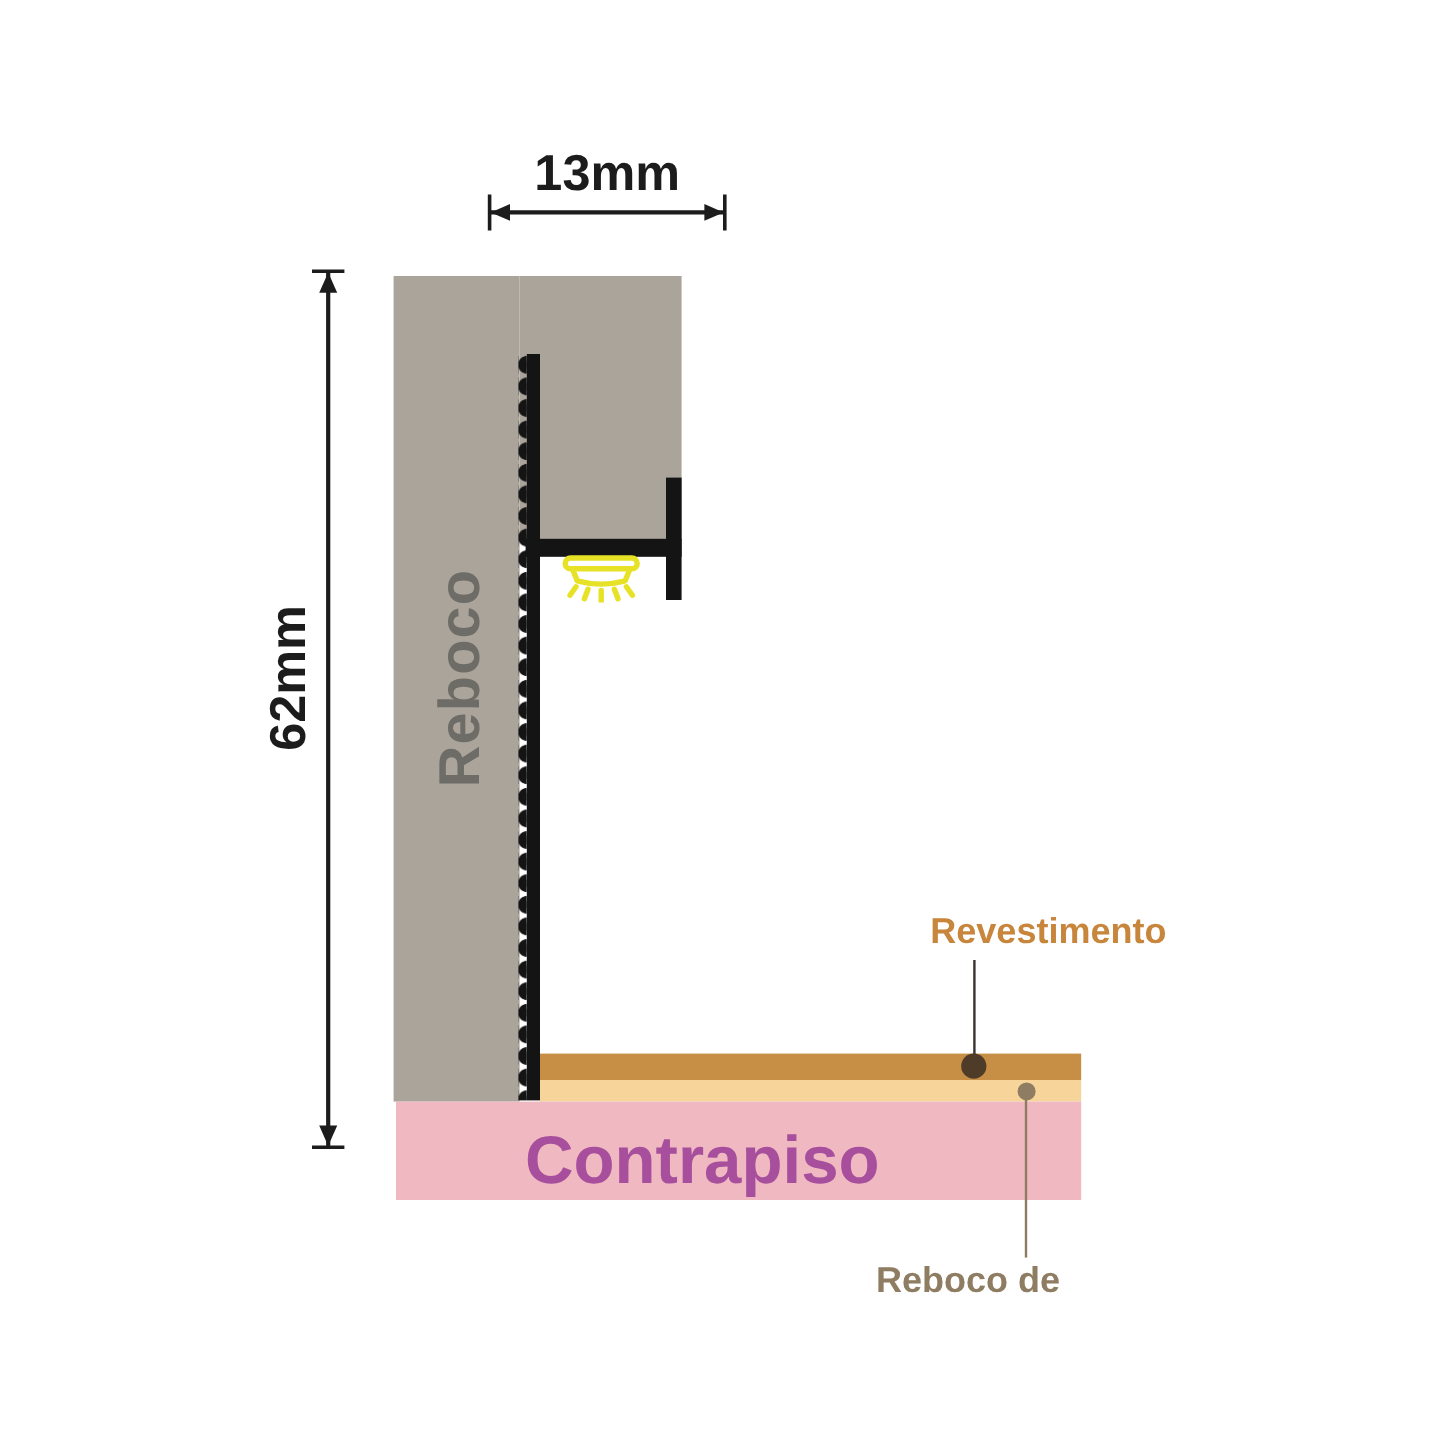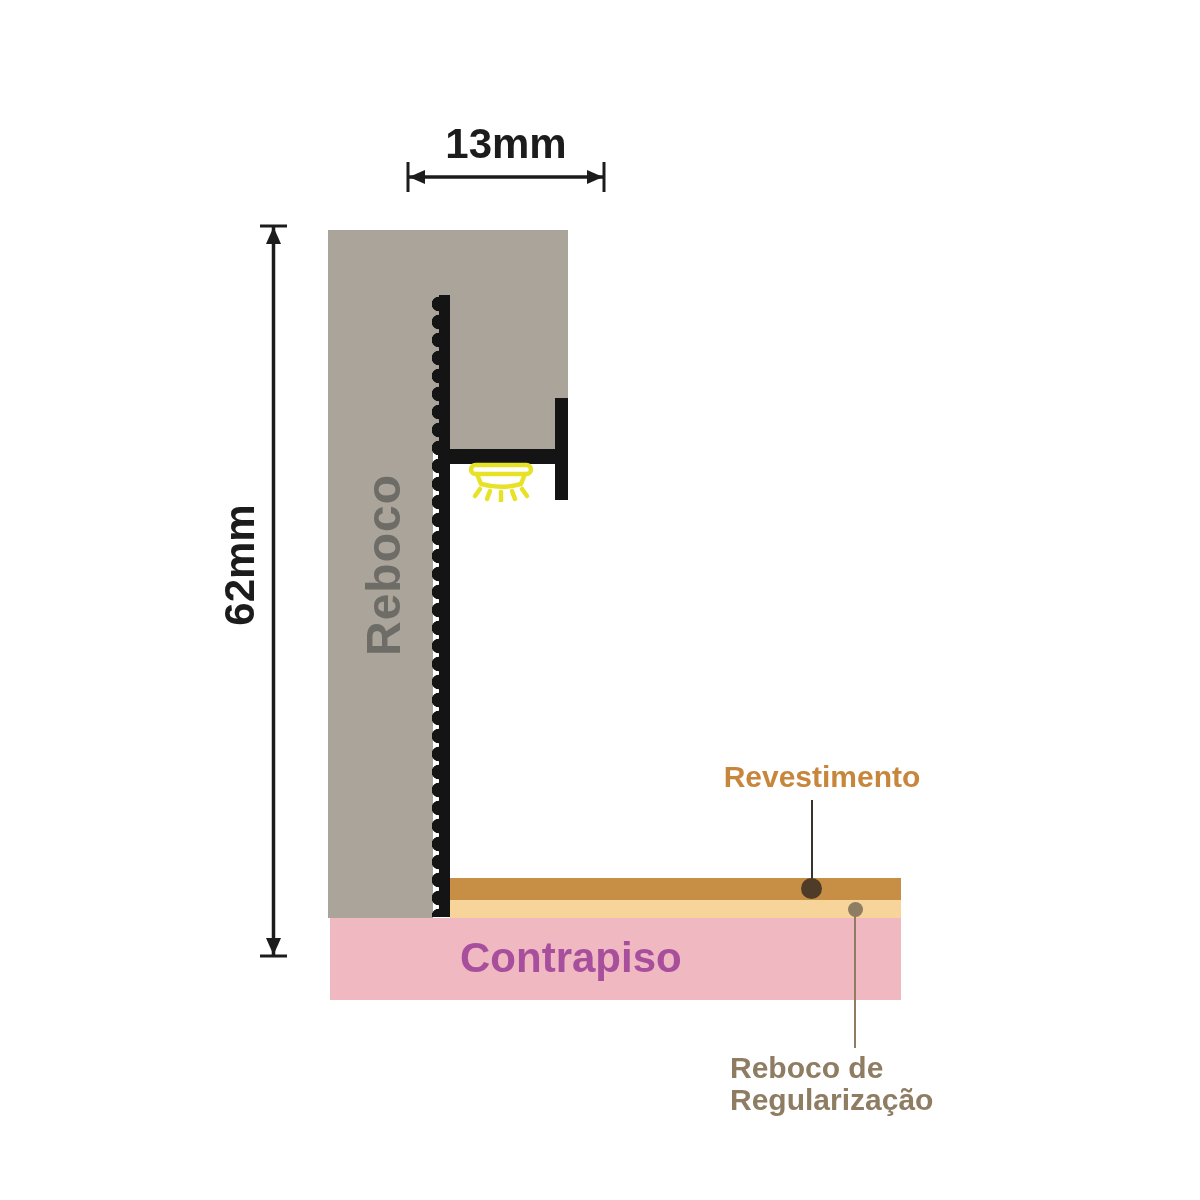--- a/index.html
+++ b/index.html
@@ -55,26 +55,26 @@
   }
   .lbl-13 { left: 406px; top: 100px; width: 200px; }
   .lbl-62 { left: 140px; top: 523px; width: 200px; height: 44px; line-height: 44px; transform: rotate(-90deg); }
   .lbl-reboco {
     left: 282px; top: 520px; width: 204px; height: 50px; line-height: 50px;
     transform: rotate(-90deg);
     font-size: 48px; font-weight: bold; letter-spacing: 1px;
     color: var(--wall_text, #6e6c66); text-align: center;
   }
   .lbl-revestimento {
-    left: 672px; top: 740px; width: 300px; text-align: center;
+    left: 672px; top: 740px; width: 300px; text-align: right;
     font-size: 30px; font-weight: bold; color: var(--coating_text, #c7863c);
   }
   .lbl-contrapiso {
-    left: 460px; top: 914px; width: 300px; text-align: left;
-    font-size: 42px; font-weight: bold; color: var(--subfloor_text, #a74f9d);
+    left: 433px; top: 914px; width: 300px; text-align: right;
+    font-size: 56px; font-weight: bold; color: var(--subfloor_text, #a74f9d);
   }
   .lbl-leveling {
     left: 730px; top: 1032px; width: 320px;
     font-size: 30px; font-weight: bold; line-height: 32px;
     color: var(--leveling_text, #8e7d62);
   }
 
   
   .leader-coating  { left: 811px; top: 780px; width: 2px; height: 88px; background: var(--leader_dark, #3a3330); }
   .dot-coating     { left: 801px; top: 858px; width: 21px; height: 21px; border-radius: 50%; background: var(--coating_dot, #4f3c28); }
@@ -130,16 +130,15 @@
   <div class="abs leader-leveling"></div>
   <div class="abs dot-leveling"></div>
 
   <div class="abs lbl dim-label lbl-13">13mm</div>
   <div class="abs lbl dim-label lbl-62">62mm</div>
   <div class="abs lbl lbl-reboco">Reboco</div>
   <div class="abs lbl lbl-revestimento">Revestimento</div>
   <div class="abs lbl lbl-contrapiso">Contrapiso</div>
   <div class="abs lbl-leveling">
     <div>Reboco de</div>
-    <div>Regularização</div>
   </div>
 
 </div>
 
 </body></html>

